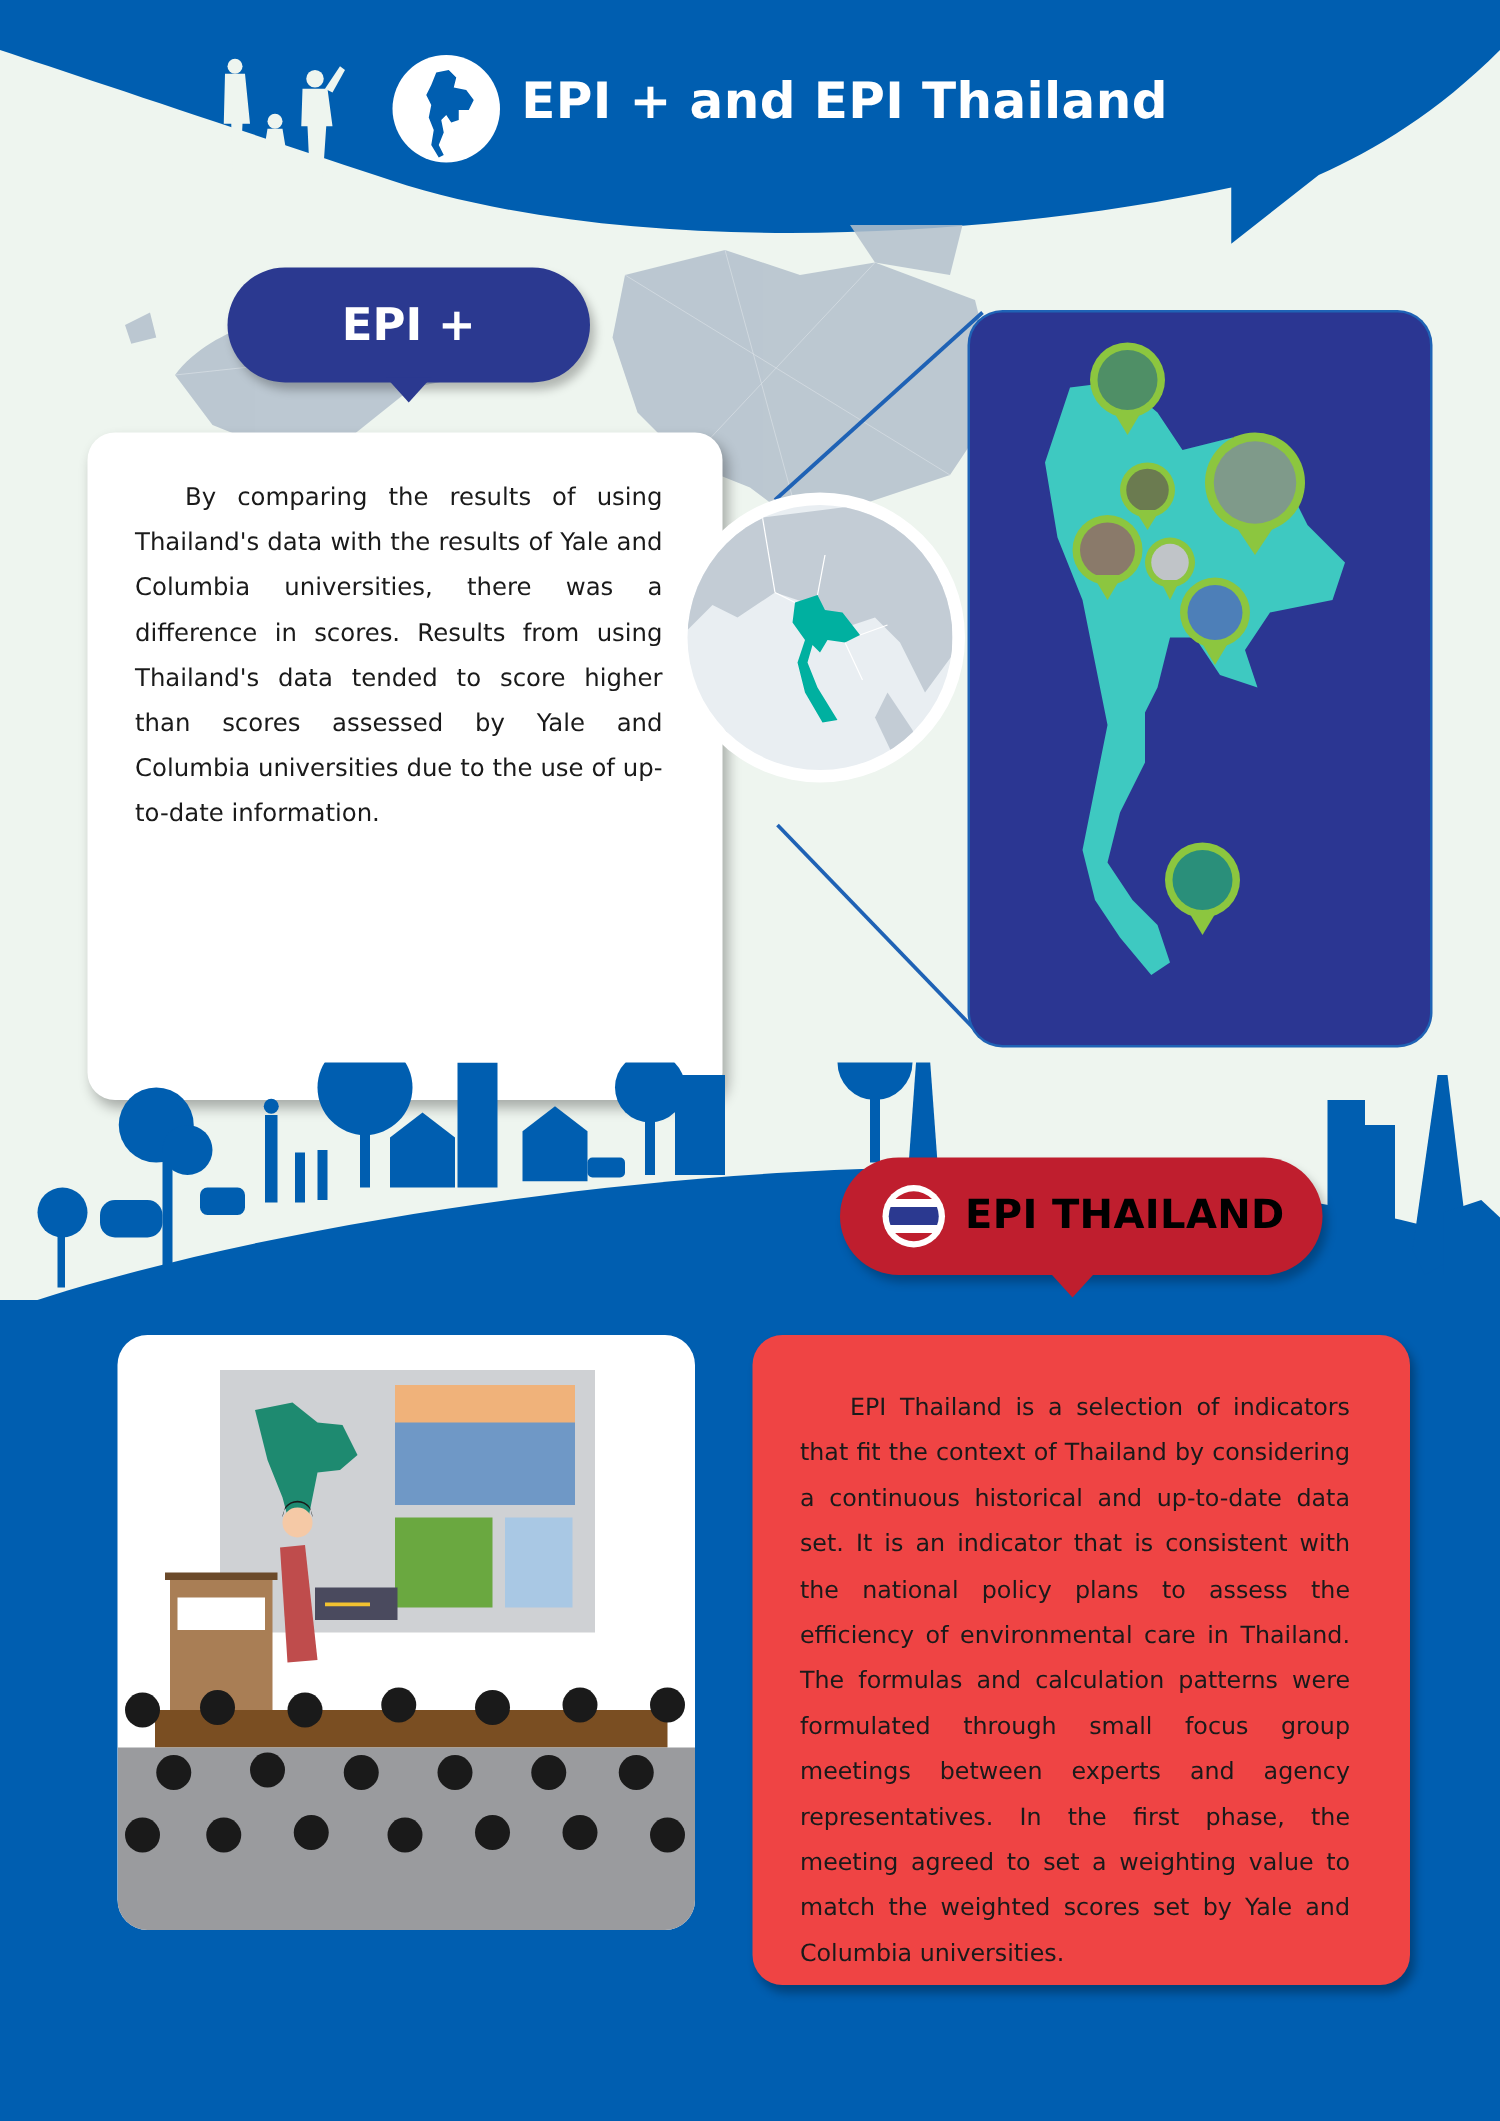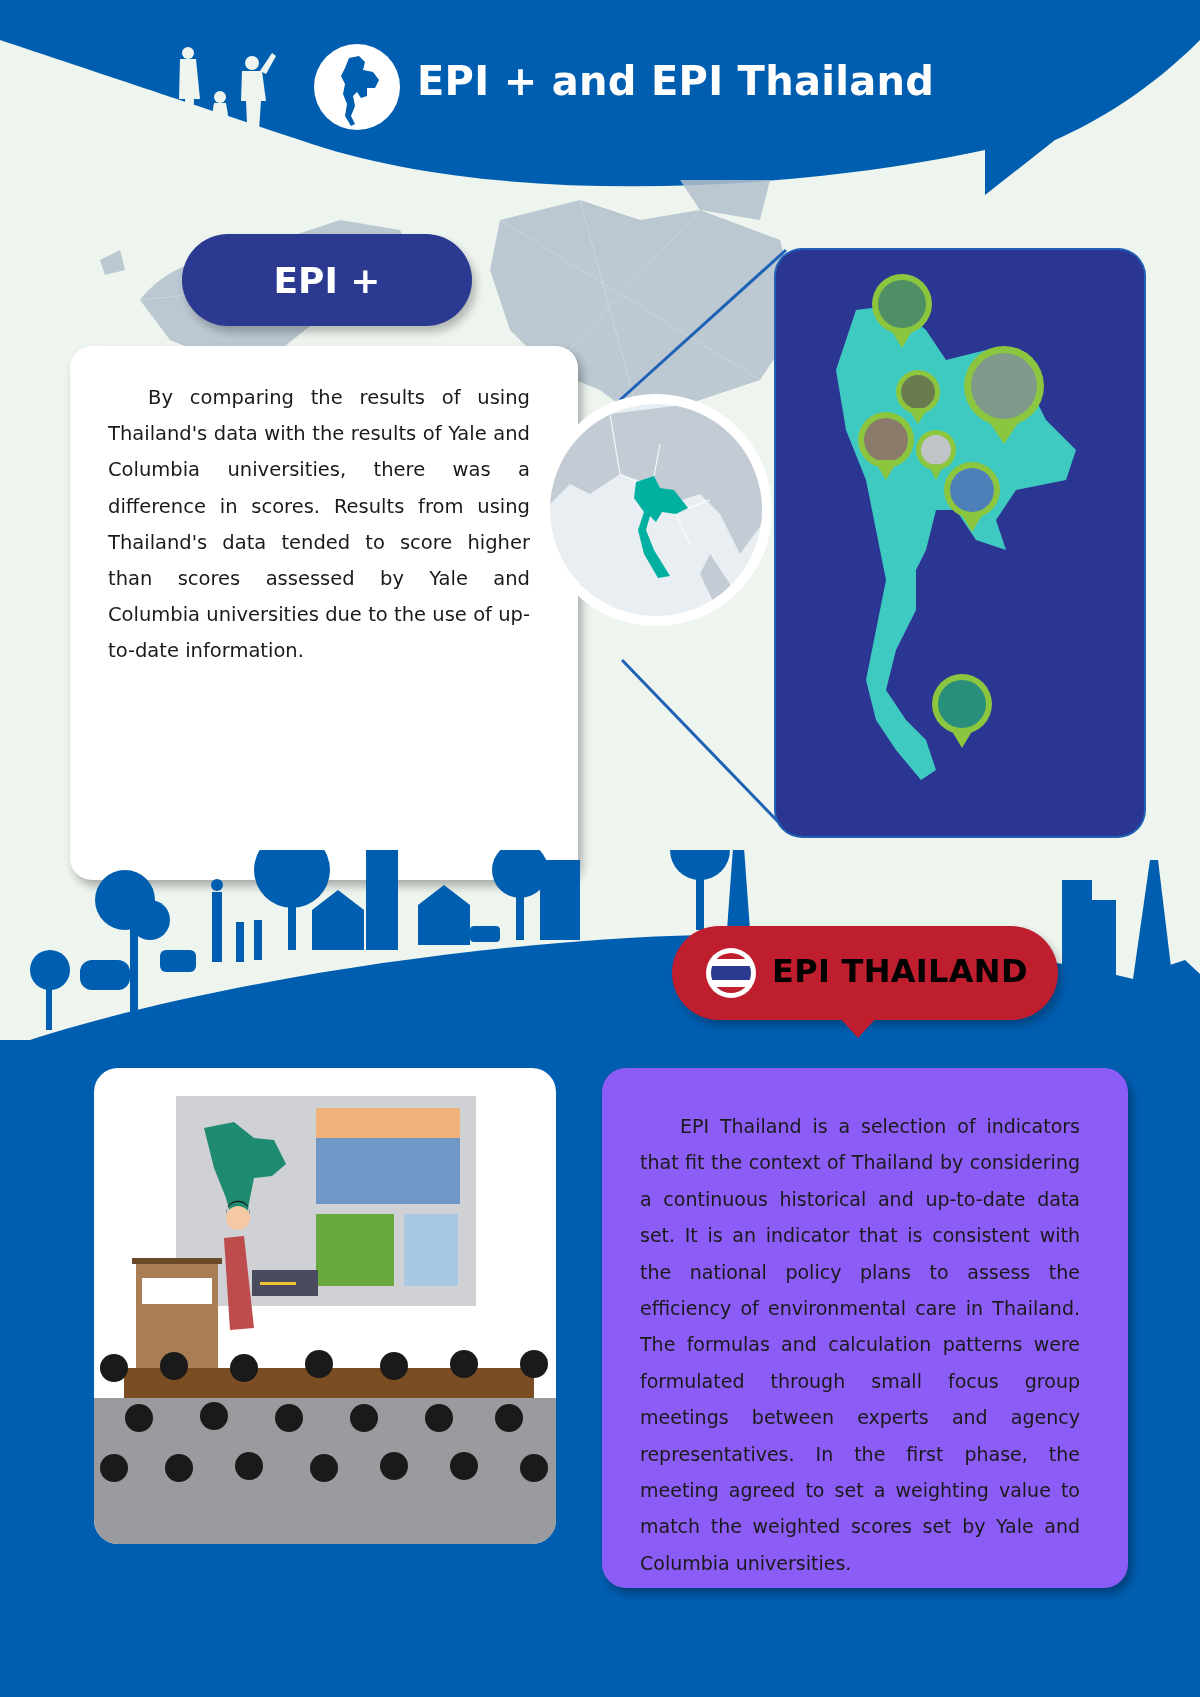--- a/index.html
+++ b/index.html
@@ -10,21 +10,21 @@
   
   #header-bg { left:0; top:0; width:1200px; height:200px; }
   #page-title { left:417px; top:58px; font-size:40px; font-weight:bold; color:#ffffff; letter-spacing:0.3px; white-space:nowrap; }
   #title-globe { left:314px; top:44px; width:86px; height:86px; border-radius:50%; background:#ffffff; }
   #family-silhouette { left:160px; top:45px; width:130px; height:100px; }
 
   
   #world-map { left:80px; top:180px; width:730px; height:260px; }
 
   
-  #epi-plus-label { left:182px; top:214px; width:290px; height:92px; border-radius:46px; background:#2b3990; box-shadow:4px 6px 8px rgba(0,0,0,0.25); display:flex; align-items:center; justify-content:center;margin-top:20px; }
+  #epi-plus-label { left:182px; top:214px; width:290px; height:92px; border-radius:46px; background:#2b3990; box-shadow:4px 6px 8px rgba(0,0,0,0.25); display:flex; align-items:center; justify-content:center; }
   #epi-plus-label span { color:#fff; font-size:36px; font-weight:bold; }
   #epi-plus-pointer { left:309px; top:302px; width:0; height:0; border-left:18px solid transparent; border-right:18px solid transparent; border-top:20px solid #2b3990; }
 
   
   #epi-plus-card { left:70px; top:346px; width:508px; height:534px; background:#fff; border-radius:22px; box-shadow:4px 6px 10px rgba(0,0,0,0.3); padding:34px 48px 0 38px; }
   .para { font-size:19.5px; line-height:36.2px; color:#1a1a1a; text-align:justify; text-indent:40px; }
 
   
   #globe-inset { left:540px; top:394px; width:232px; height:232px; border-radius:50%; background:#ffffff; }
   #globe-inner { left:550px; top:404px; width:212px; height:212px; border-radius:50%; background:#e9eef2; overflow:hidden; }
@@ -41,21 +41,21 @@
   #epi-thai-label { left:672px; top:926px; width:386px; height:94px; border-radius:47px; background:#bf1e2e; box-shadow:4px 6px 8px rgba(0,0,0,0.25); }
   #epi-thai-pointer { left:838px; top:1016px; width:0; height:0; border-left:20px solid transparent; border-right:20px solid transparent; border-top:22px solid #bf1e2e; }
   #thai-flag { left:706px; top:948px; width:50px; height:50px; border-radius:50%; background:#fff; padding:5px; }
   #thai-flag .flag { width:40px; height:40px; border-radius:50%; overflow:hidden; background:linear-gradient(#bf1e2e 0 16%, #fff 16% 32%, #2b3990 32% 68%, #fff 68% 84%, #bf1e2e 84% 100%); }
   #epi-thai-text { left:772px; top:952px; color:#000000; font-size:32px; font-weight:bold; white-space:nowrap; letter-spacing:0.3px; }
 
   
   #presentation-card { left:94px; top:1068px; width:462px; height:476px; border-radius:24px; background:#fff; overflow:hidden; }
 
   
-  #epi-thai-card { left:602px; top:1068px; width:526px; height:520px; background:#8b5cf6; border-radius:24px; box-shadow:4px 6px 8px rgba(0,0,0,0.3); padding:40px 48px 0 38px; }
+  #epi-thai-card { left:602px; top:1068px; width:526px; height:520px; background:#ef4444; border-radius:24px; box-shadow:4px 6px 8px rgba(0,0,0,0.3); padding:40px 48px 0 38px; }
   #epi-thai-card .para { font-size:19px; line-height:36.4px; }
 </style>
 </head>
 <body>
 
 <svg id="header-bg" class="abs" viewBox="0 0 1200 200">
   <path d="M0,0 H1200 V40 C1150,90 1100,120 1055,140 L985,195 L985,150 C800,190 500,210 300,140 C180,100 60,60 0,40 Z" fill="#005eb0"></path>
 </svg>
 
 <svg id="family-silhouette" class="abs" viewBox="0 0 130 100">

